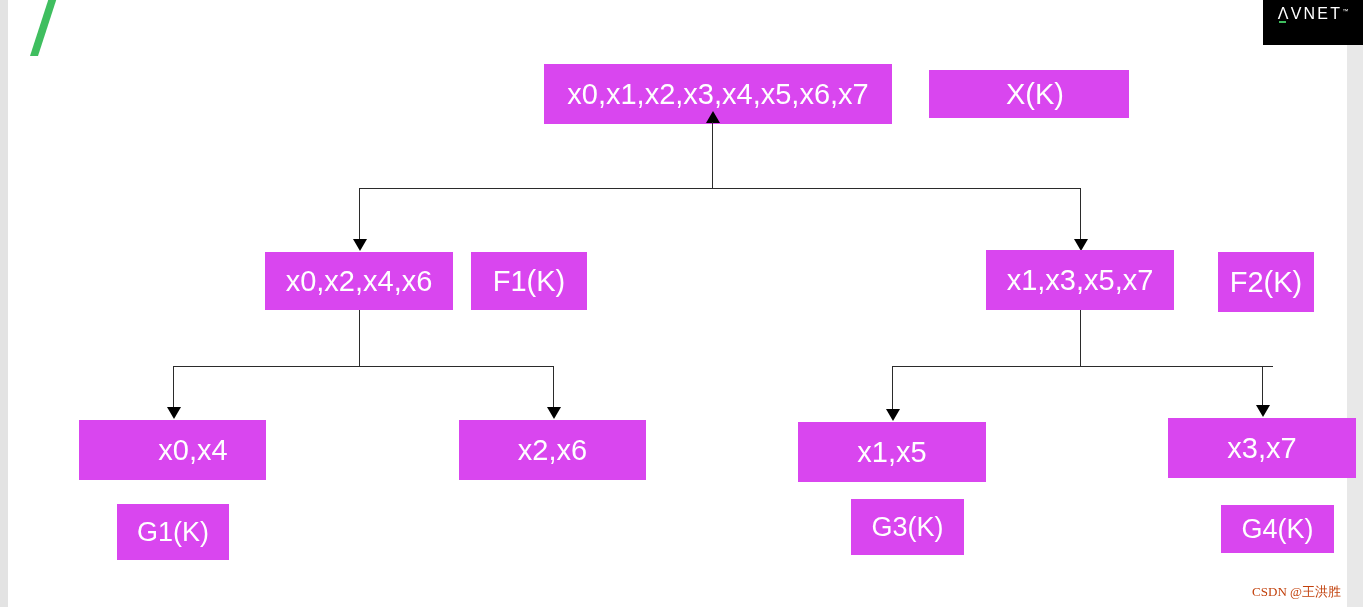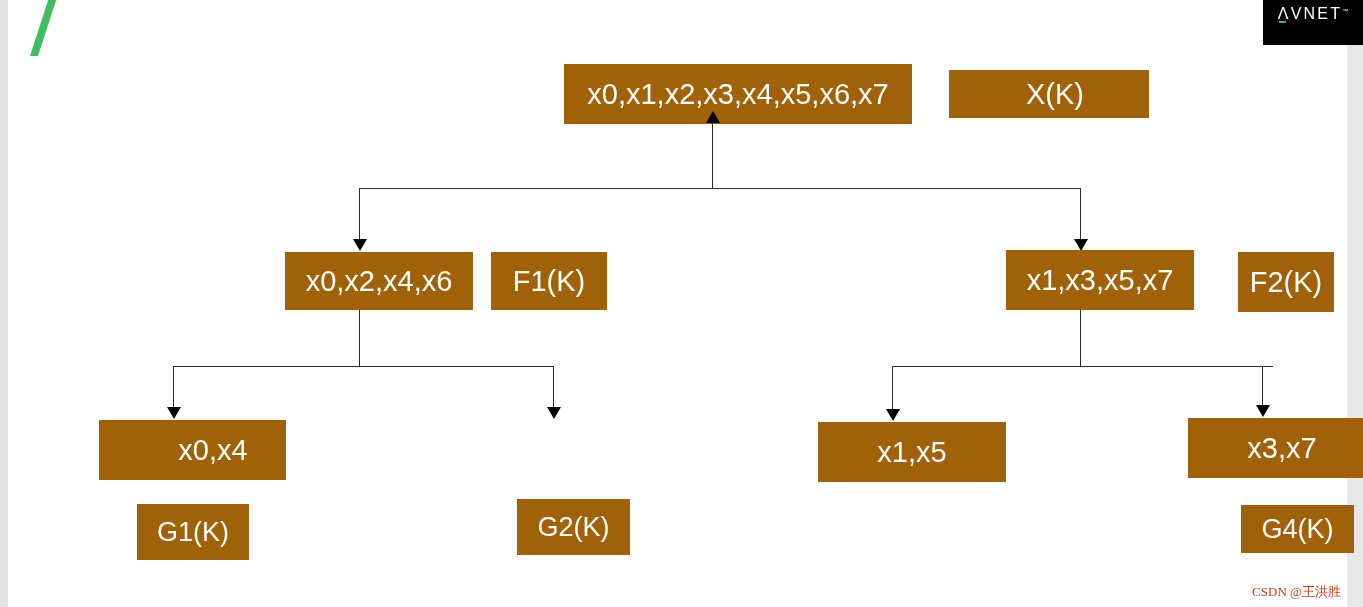--- a/index.html
+++ b/index.html
@@ -85,31 +85,30 @@
     left: 1px;
     bottom: -1px;
     width: 7px;
     height: 2px;
     background: #3fbe5f;
   }
 
   
   .box {
     position: absolute;
-    background: #a16207;
+    background: #d946ef;
     color: #ffffff;
     display: flex;
     align-items: center;
     justify-content: center;
     font-size: 29px;
     line-height: 1;
     box-sizing: border-box;
     white-space: nowrap;
     font-family: "Liberation Sans", sans-serif;
-    margin-left: 20px;
   }
   .box.sm { font-size: 27px; }
 
   
   .ln-v, .ln-h {
     position: absolute;
     background: #2b2b2b;
   }
   .ln-v { width: 1px; }
   .ln-h { height: 1px; }
@@ -190,32 +189,35 @@
   <div class="ln-v" style="left:1080px; top:310px; height:56px;"></div>
   <div class="ln-h" style="left:892px; top:366px; width:381px;"></div>
   <div class="ln-v" style="left:892px; top:366px; height:44px;"></div>
   <div class="arrow-down" style="left:886px; top:409px;"></div>
   <div class="ln-v" style="left:1262px; top:366px; height:40px;"></div>
   <div class="arrow-down" style="left:1256px; top:405px;"></div>
 
   <div class="box" style="left:79px; top:420px; width:187px; height:60px;padding-left:41px;">
     <span>x0,x4</span>
   </div>
+  <div class="box" style="left:459px; top:420px; width:187px; height:60px;">
+    <span>x2,x6</span>
+  </div>
   <div class="box" style="left:798px; top:422px; width:188px; height:60px;">
     <span>x1,x5</span>
   </div>
   <div class="box" style="left:1168px; top:418px; width:188px; height:60px;">
     <span>x3,x7</span>
   </div>
 
   <div class="box sm" style="left:117px; top:504px; width:112px; height:56px;">
     <span>G1(K)</span>
   </div>
-  <div class="box sm" style="left:497px; top:499px; width:113px; height:56px;">
-    <span>G2(K)</span>
+  <div class="box sm" style="left:851px; top:499px; width:113px; height:56px;">
+    <span>G3(K)</span>
   </div>
   <div class="box sm" style="left:1221px; top:505px; width:113px; height:48px;">
     <span>G4(K)</span>
   </div>
 
   <div id="watermark">CSDN @王洪胜</div>
 
 </div>
 
 </body></html>

